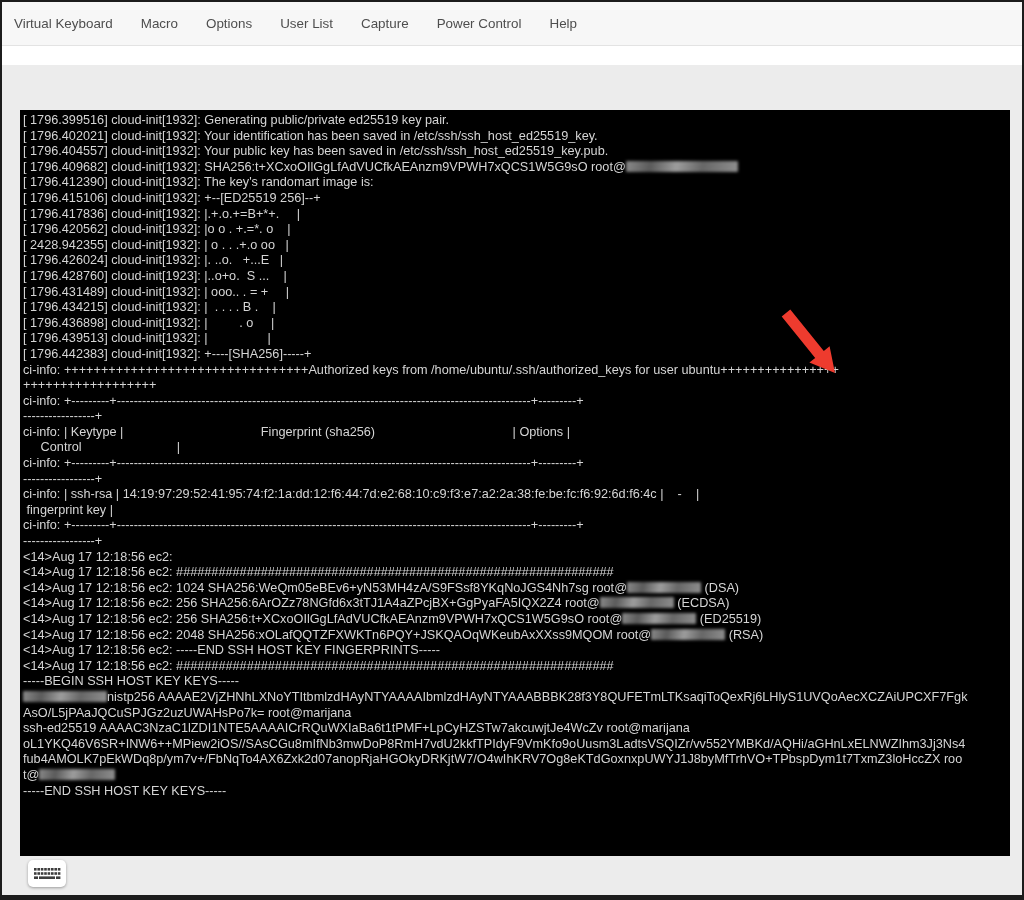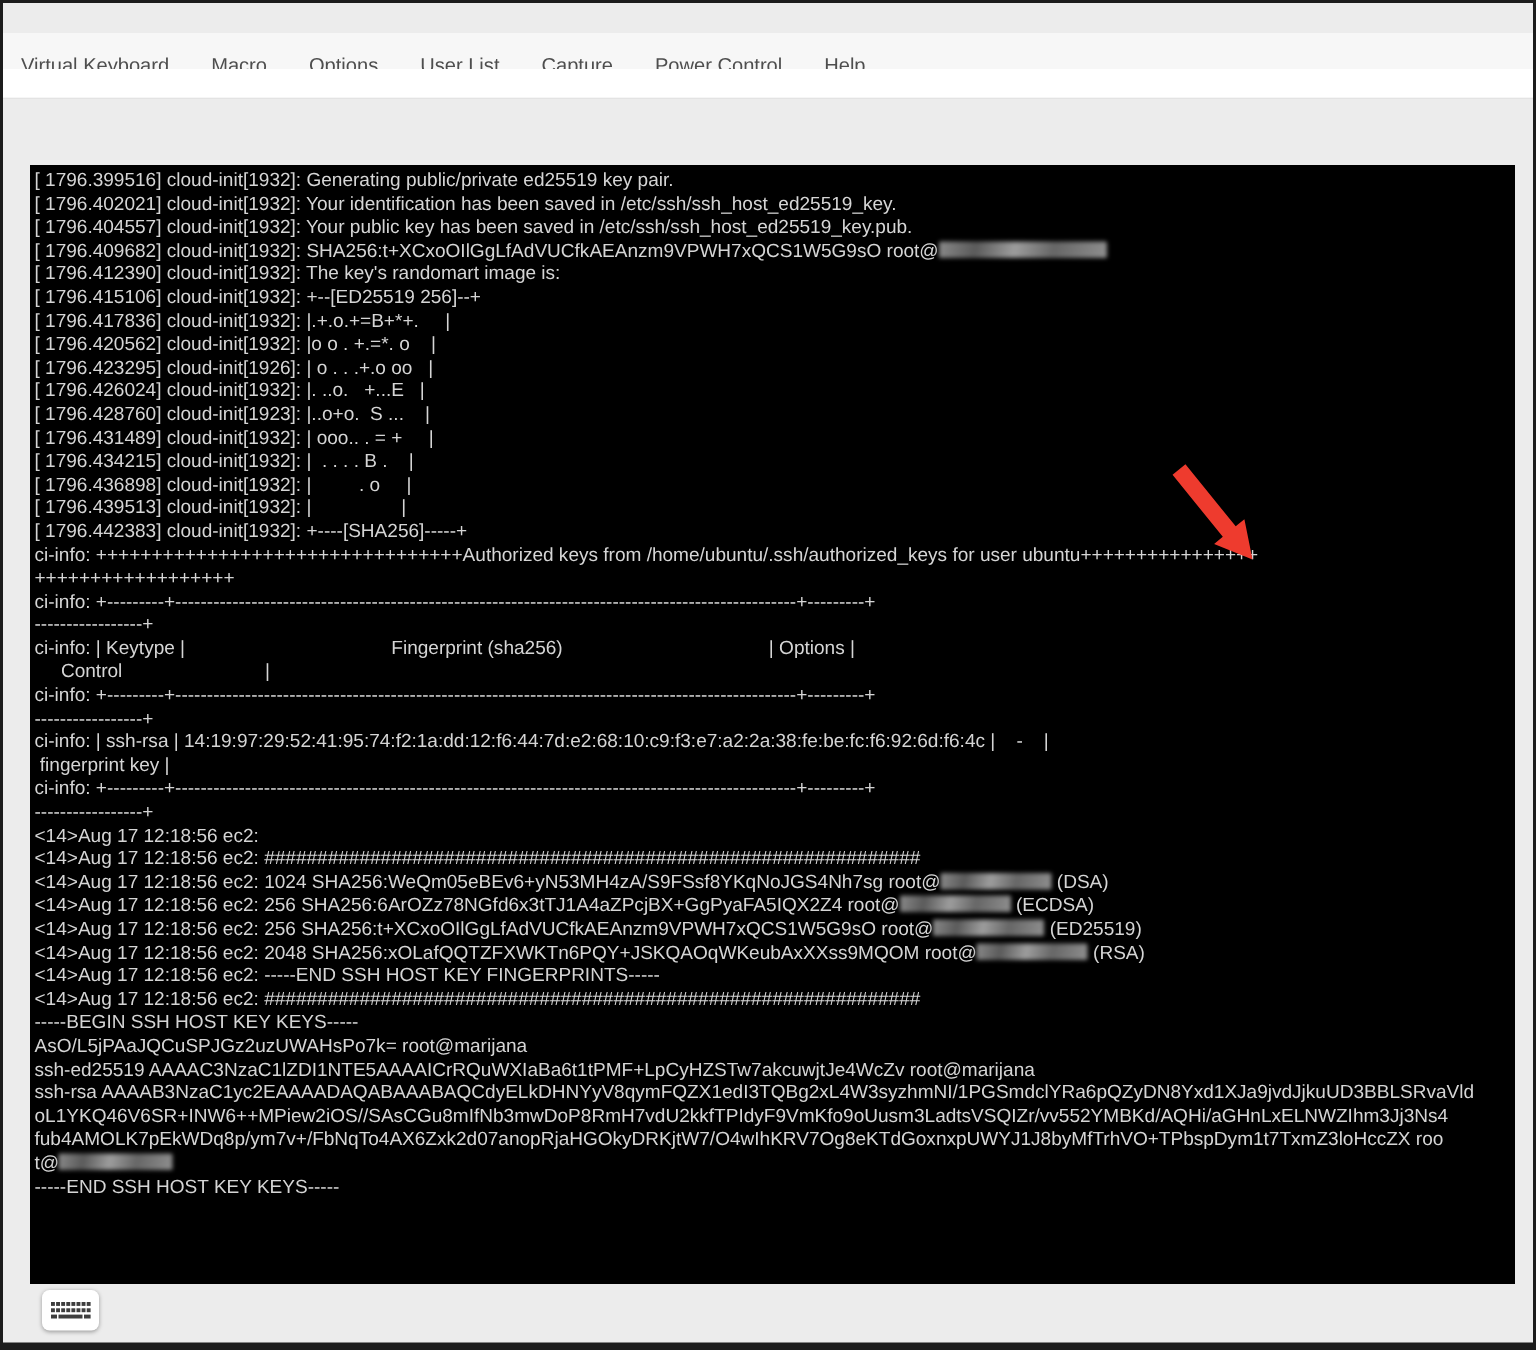--- a/index.html
+++ b/index.html
@@ -6,21 +6,21 @@
   .page{
     position:relative;width:1024px;height:900px;box-sizing:border-box;
     border:2px solid #1c1c1c;border-bottom-width:5px;
     background:#ececec;overflow:hidden;
     font-family:"Liberation Sans",sans-serif;
   }
   .menubar{
     position:absolute;left:0;top:0;right:0;height:43px;
     background:#f7f7f7;border-bottom:1px solid #e3e3e3;
     display:flex;align-items:center;gap:28px;padding-left:12px;
-    font-size:13.4px;color:#4e4e4e;margin-top:20px;
+    font-size:13.4px;color:#4e4e4e;
   }
   .menu-item{cursor:default;white-space:nowrap;}
   .white-strip{position:absolute;left:0;top:44px;right:0;height:19px;background:#ffffff;}
   .terminal{
     position:absolute;left:18px;top:108px;width:990px;height:746px;
     background:#000;overflow:hidden;
   }
   .term-text{
     position:absolute;left:3px;top:3px;
     font-family:Liberation Sans, sans-serif;
@@ -60,21 +60,21 @@
   <div class="terminal">
     <div class="term-text" id="term-rows">
         <div class="term-row">[ 1796.399516] cloud-init[1932]: Generating public/private ed25519 key pair.</div>
         <div class="term-row">[ 1796.402021] cloud-init[1932]: Your identification has been saved in /etc/ssh/ssh_host_ed25519_key.</div>
         <div class="term-row">[ 1796.404557] cloud-init[1932]: Your public key has been saved in /etc/ssh/ssh_host_ed25519_key.pub.</div>
         <div class="term-row">[ 1796.409682] cloud-init[1932]: SHA256:t+XCxoOIlGgLfAdVUCfkAEAnzm9VPWH7xQCS1W5G9sO root@<span class="redact" style="width: 112px;"></span></div>
         <div class="term-row">[ 1796.412390] cloud-init[1932]: The key's randomart image is:</div>
         <div class="term-row">[ 1796.415106] cloud-init[1932]: +--[ED25519 256]--+</div>
         <div class="term-row">[ 1796.417836] cloud-init[1932]: |.+.o.+=B+*+.     |</div>
         <div class="term-row">[ 1796.420562] cloud-init[1932]: |o o . +.=*. o    |</div>
-        <div class="term-row">[ 1796.423295] cloud-init[1926]: | o . . .+.o oo   |</div>
+        <div class="term-row">[ 2428.942355] cloud-init[1932]: | o . . .+.o oo   |</div>
         <div class="term-row">[ 1796.426024] cloud-init[1932]: |. ..o.   +...E   |</div>
         <div class="term-row">[ 1796.428760] cloud-init[1923]: |..o+o.  S ...    |</div>
         <div class="term-row">[ 1796.431489] cloud-init[1932]: | ooo.. . = +     |</div>
         <div class="term-row">[ 1796.434215] cloud-init[1932]: |  . . . . B .    |</div>
         <div class="term-row">[ 1796.436898] cloud-init[1932]: |         . o     |</div>
         <div class="term-row">[ 1796.439513] cloud-init[1932]: |                 |</div>
         <div class="term-row">[ 1796.442383] cloud-init[1932]: +----[SHA256]-----+</div>
         <div class="term-row">ci-info: +++++++++++++++++++++++++++++++++Authorized keys from /home/ubuntu/.ssh/authorized_keys for user ubuntu++++++++++++++++</div>
         <div class="term-row">++++++++++++++++++</div>
         <div class="term-row">ci-info: +---------+--------------------------------------------------------------------------------------------------+---------+</div>
@@ -89,23 +89,23 @@
         <div class="term-row">-----------------+</div>
         <div class="term-row">&lt;14&gt;Aug 17 12:18:56 ec2: </div>
         <div class="term-row">&lt;14&gt;Aug 17 12:18:56 ec2: ##############################################################</div>
         <div class="term-row">&lt;14&gt;Aug 17 12:18:56 ec2: 1024 SHA256:WeQm05eBEv6+yN53MH4zA/S9FSsf8YKqNoJGS4Nh7sg root@<span class="redact" style="width: 74px;"></span> (DSA)</div>
         <div class="term-row">&lt;14&gt;Aug 17 12:18:56 ec2: 256 SHA256:6ArOZz78NGfd6x3tTJ1A4aZPcjBX+GgPyaFA5IQX2Z4 root@<span class="redact" style="width: 74px;"></span> (ECDSA)</div>
         <div class="term-row">&lt;14&gt;Aug 17 12:18:56 ec2: 256 SHA256:t+XCxoOIlGgLfAdVUCfkAEAnzm9VPWH7xQCS1W5G9sO root@<span class="redact" style="width: 74px;"></span> (ED25519)</div>
         <div class="term-row">&lt;14&gt;Aug 17 12:18:56 ec2: 2048 SHA256:xOLafQQTZFXWKTn6PQY+JSKQAOqWKeubAxXXss9MQOM root@<span class="redact" style="width: 74px;"></span> (RSA)</div>
         <div class="term-row">&lt;14&gt;Aug 17 12:18:56 ec2: -----END SSH HOST KEY FINGERPRINTS-----</div>
         <div class="term-row">&lt;14&gt;Aug 17 12:18:56 ec2: ##############################################################</div>
         <div class="term-row">-----BEGIN SSH HOST KEY KEYS-----</div>
+        <div class="term-row"><span class="redact" style="width: 84px;"></span>nistp256 AAAAE2VjZHNhLXNoYTItbmlzdHAyNTYAAAAIbmlzdHAyNTYAAABBBK28f3Y8QUFETmLTKsaqiToQexRj6LHlyS1UVQoAecXCZAiUPCXF7Fgk</div>
         <div class="term-row">AsO/L5jPAaJQCuSPJGz2uzUWAHsPo7k= root@marijana</div>
         <div class="term-row">ssh-ed25519 AAAAC3NzaC1lZDI1NTE5AAAAICrRQuWXIaBa6t1tPMF+LpCyHZSTw7akcuwjtJe4WcZv root@marijana</div>
-        <div class="term-row">ssh-rsa AAAAB3NzaC1yc2EAAAADAQABAAABAQCdyELkDHNYyV8qymFQZX1edI3TQBg2xL4W3syzhmNI/1PGSmdclYRa6pQZyDN8Yxd1XJa9jvdJjkuUD3BBLSRvaVld</div>
         <div class="term-row">oL1YKQ46V6SR+INW6++MPiew2iOS//SAsCGu8mIfNb3mwDoP8RmH7vdU2kkfTPIdyF9VmKfo9oUusm3LadtsVSQIZr/vv552YMBKd/AQHi/aGHnLxELNWZIhm3Jj3Ns4</div>
         <div class="term-row">fub4AMOLK7pEkWDq8p/ym7v+/FbNqTo4AX6Zxk2d07anopRjaHGOkyDRKjtW7/O4wIhKRV7Og8eKTdGoxnxpUWYJ1J8byMfTrhVO+TPbspDym1t7TxmZ3loHccZX roo</div>
         <div class="term-row">t@<span class="redact" style="width: 76px;"></span></div>
         <div class="term-row">-----END SSH HOST KEY KEYS-----</div>
       </div>
     <svg class="arrow-svg" width="990" height="746" viewBox="0 0 990 746">
       <polygon points="761.7,206.5 770.3,199.5 803.8,240.9 809.6,236.2 815,263 789.4,252.6 795.2,247.9" fill="#ee3b2e"></polygon>
     </svg>
   </div>
 

